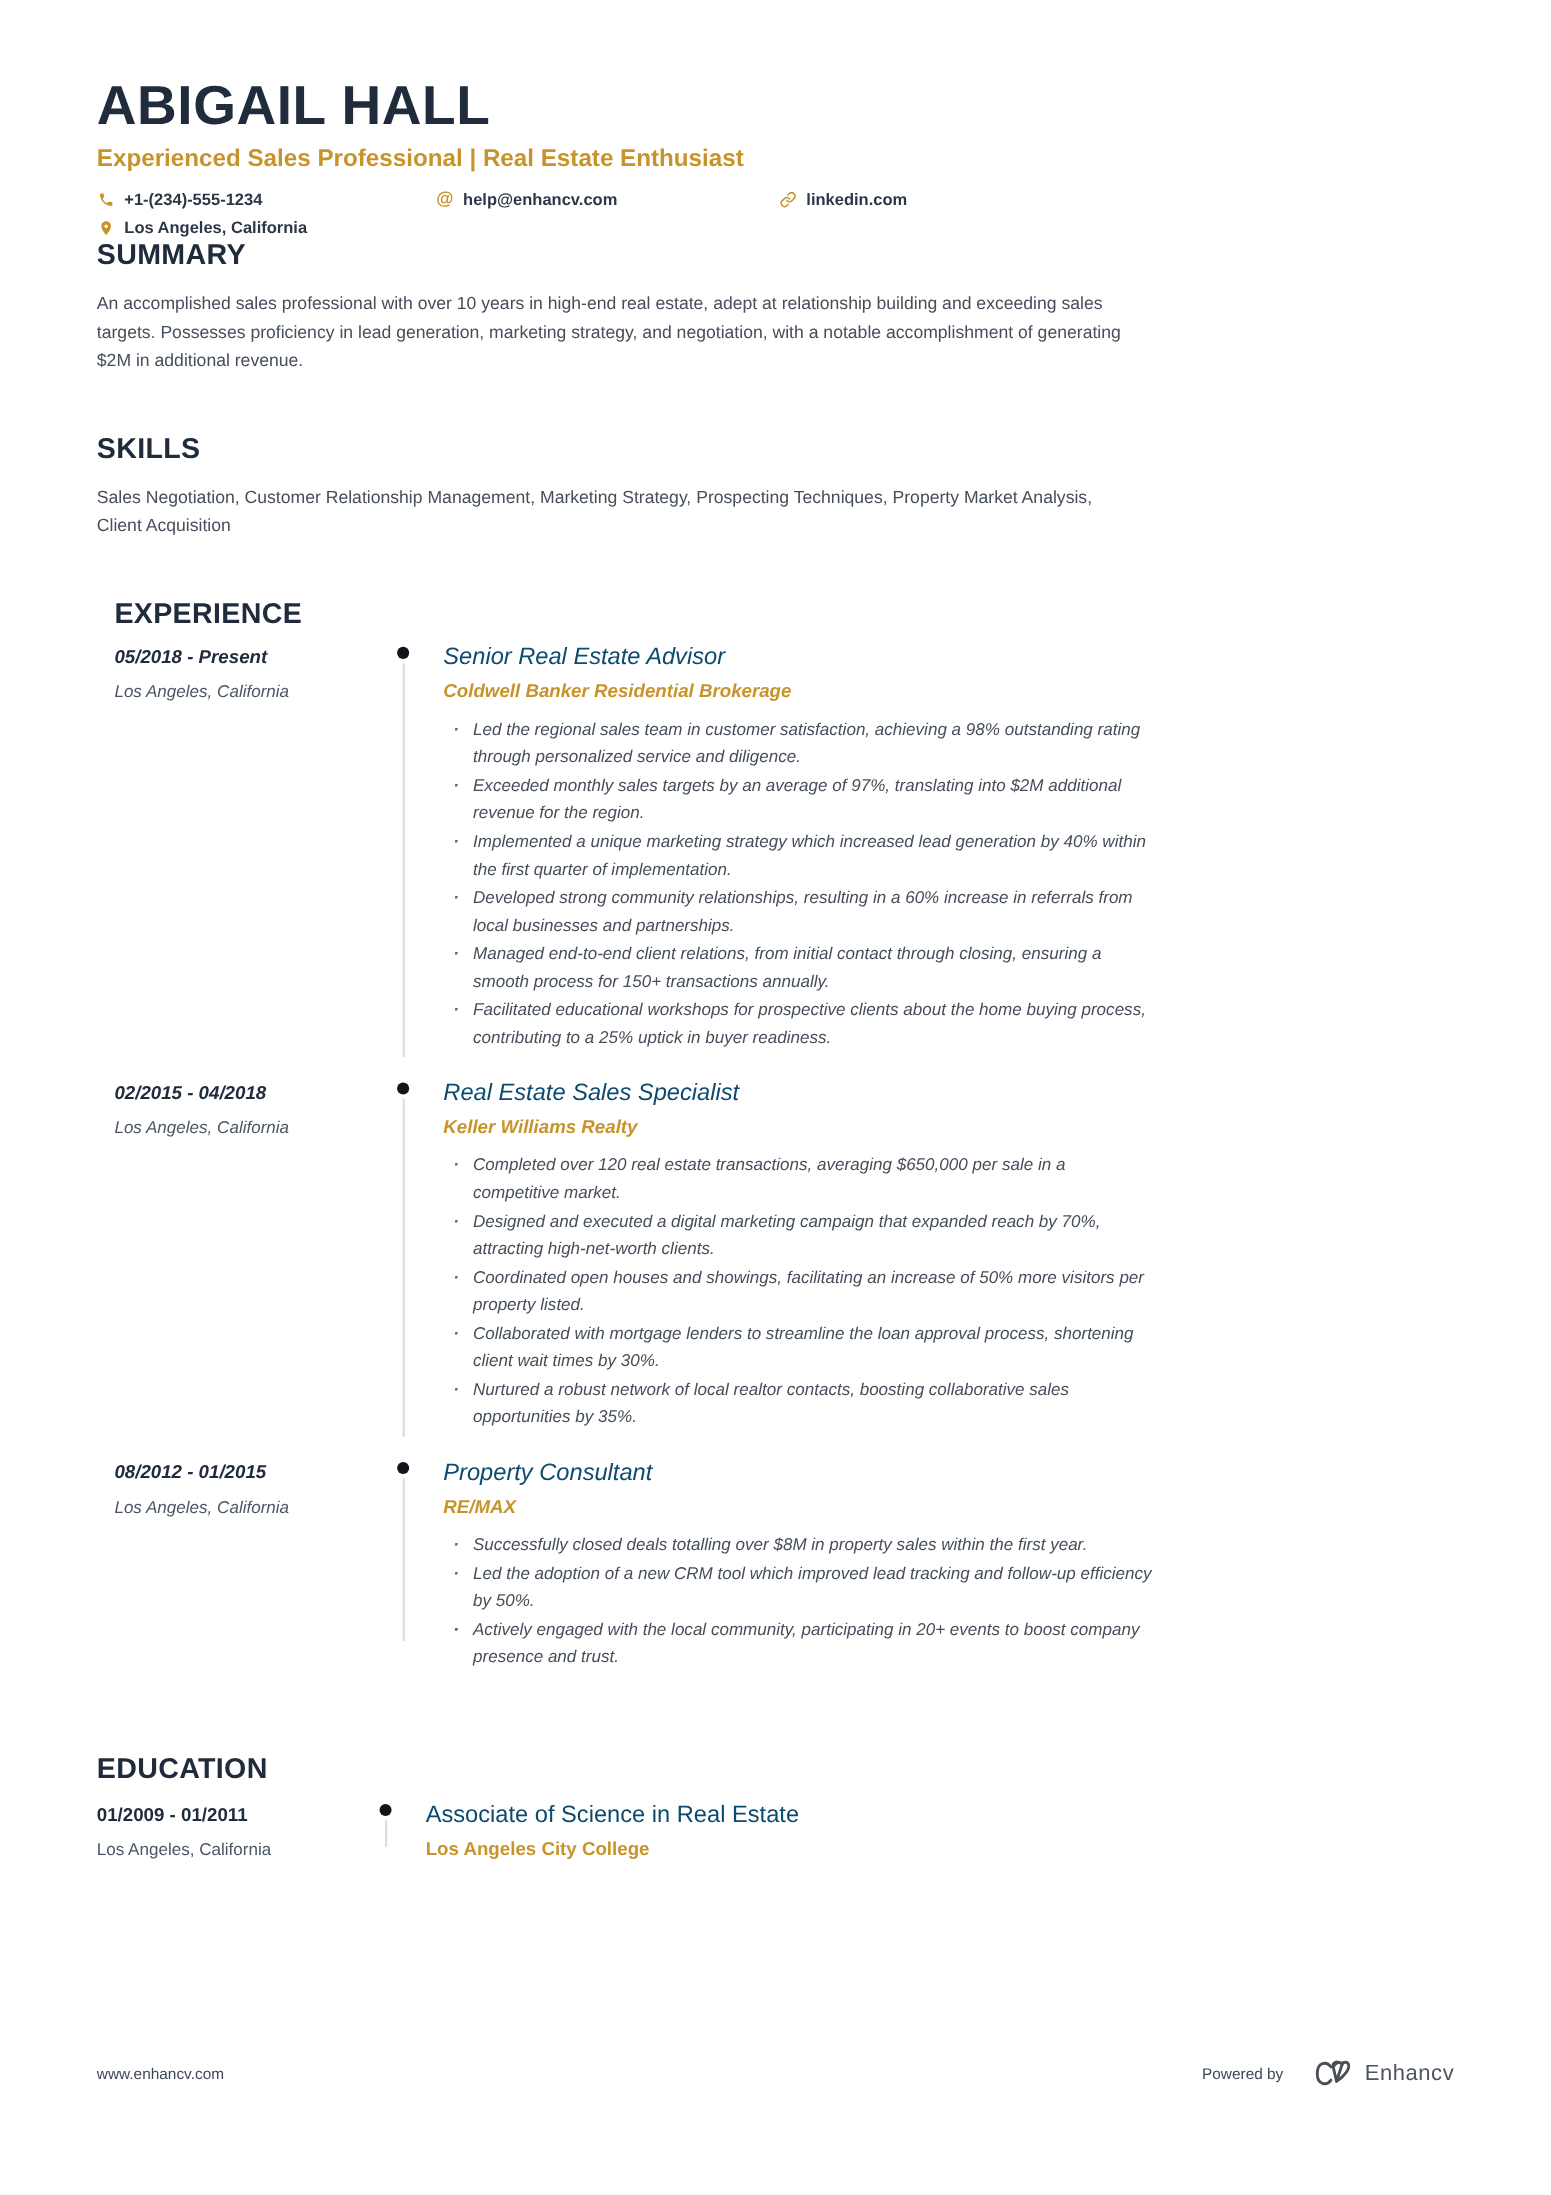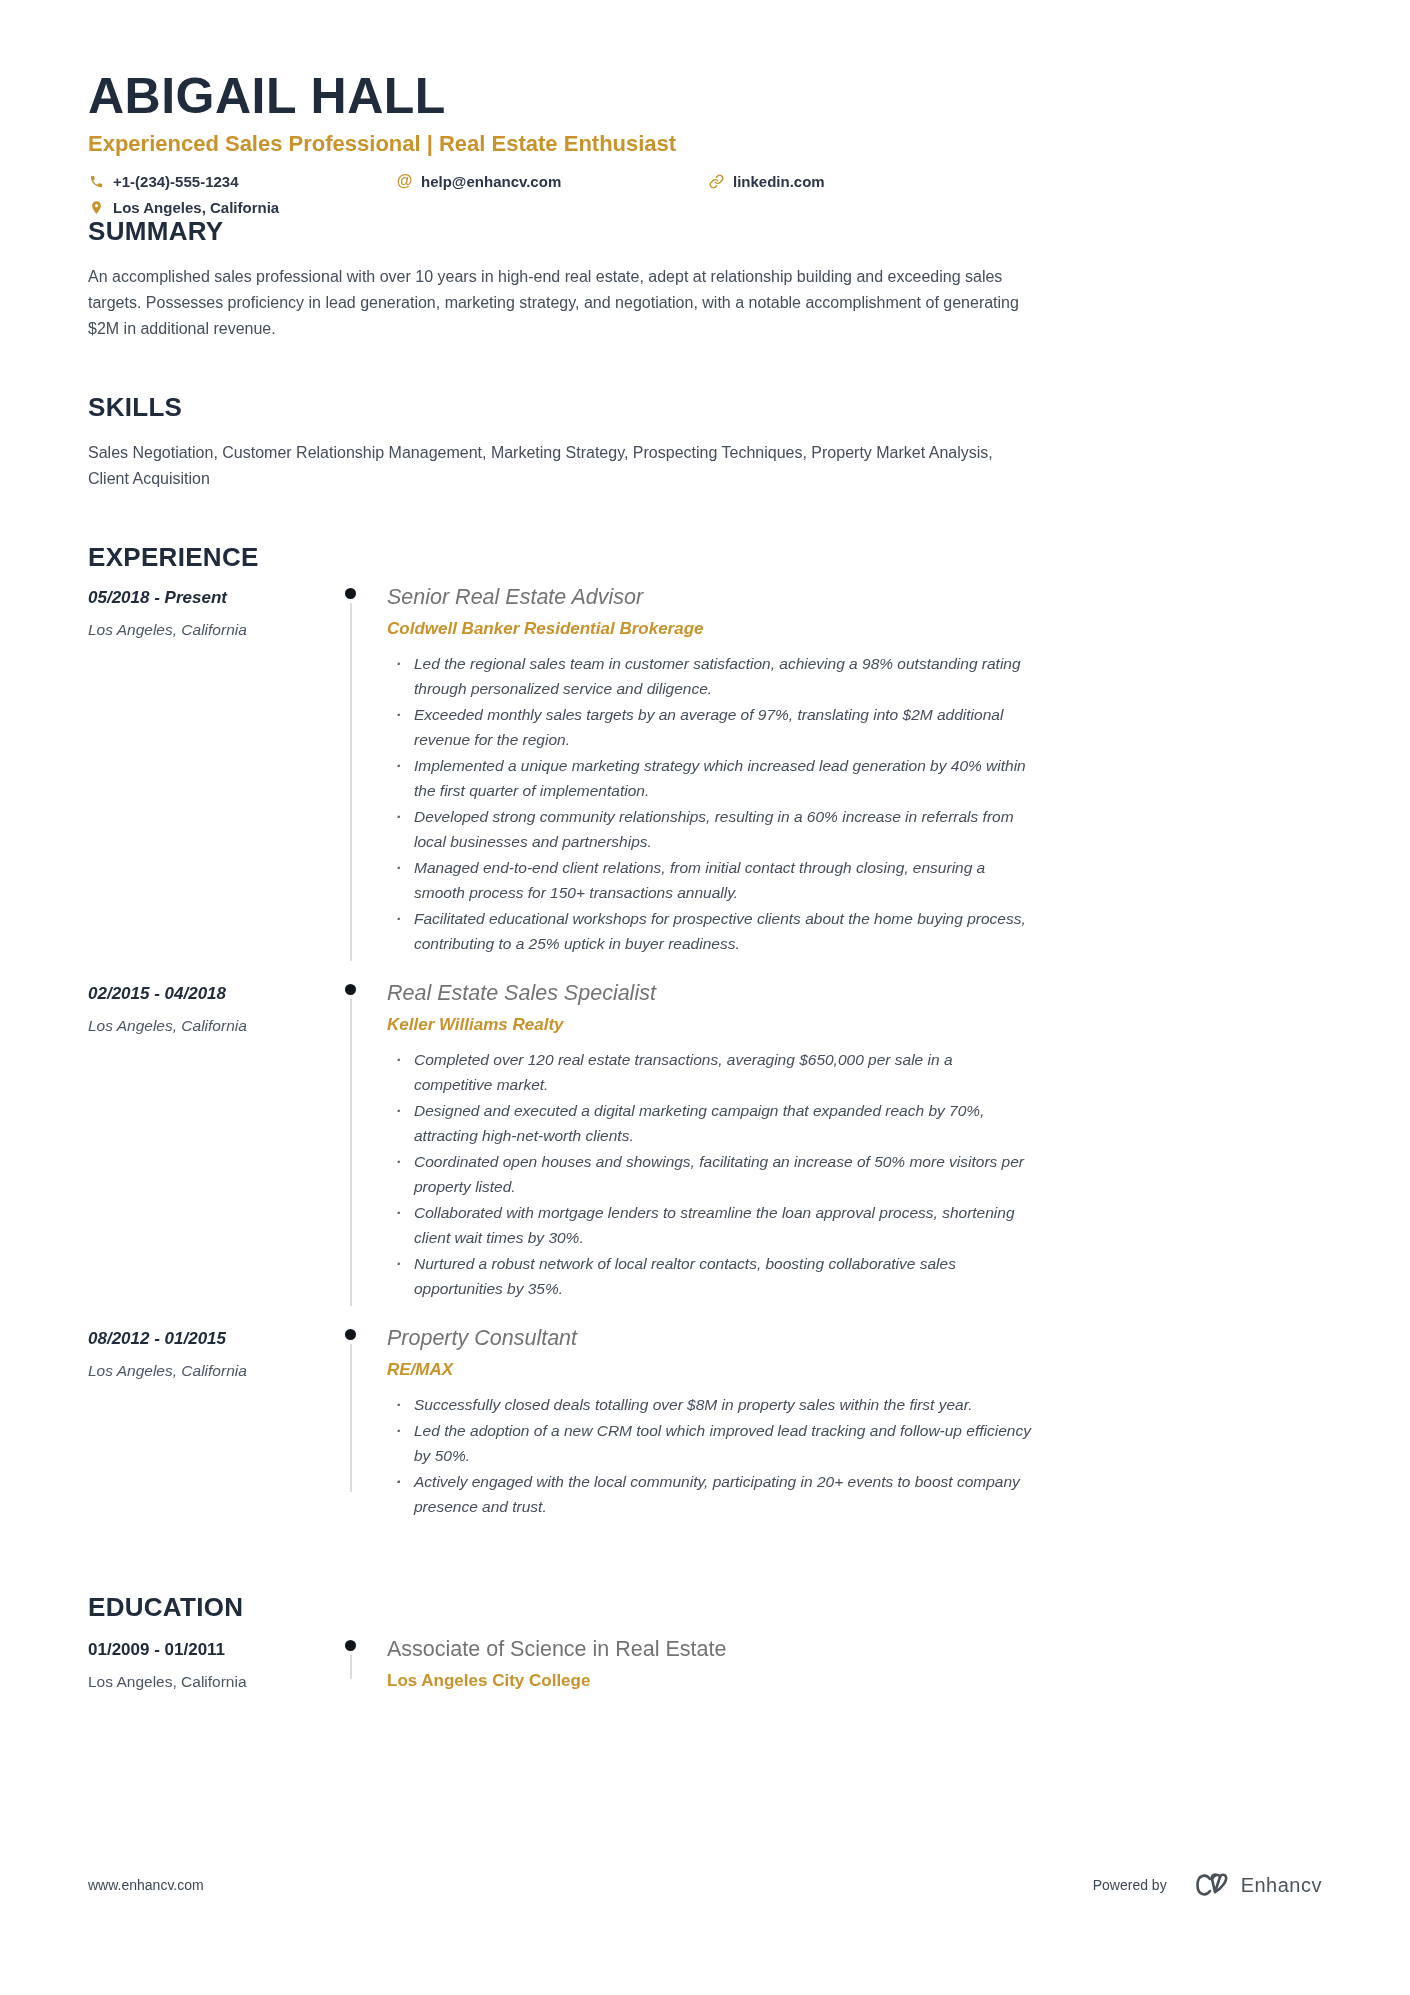--- a/index.html
+++ b/index.html
@@ -37,21 +37,21 @@
   .section-heading {
     font-size: 26px; font-weight: 800; color: #202b3c; letter-spacing: 0.3px;
   }
   .summary-section { }
   .summary-section .section-text,
   .skills-section .section-text {
     margin-top: 17px; font-size: 16px; line-height: 26px; color: #454e5a;
     max-width: 942px;
   }
   .skills-section { margin-top: 50px; }
-  .experience-section { margin-top: 50px; }
+  .experience-section { margin-top: 50px; margin-left: 16px; }
   .experience-body { margin-top: 12px; font-style: italic; }
 
   
   .entry {
     display: grid;
     grid-template-columns: 255px 44px 1fr;
   }
   .job { padding-bottom: 24px; }
   .entry-meta { padding-top: 3px; }
   .entry-dates { font-size: 17px; font-weight: 700; color: #202b3c; }
@@ -60,21 +60,21 @@
   .timeline-dot {
     position: absolute; left: 2px; top: 3px;
     width: 11px; height: 11px; border-radius: 50%; background: #10151c;
   }
   .timeline-line {
     position: absolute; left: 6.5px; top: 18px; bottom: -4px;
     width: 2px; background: #d9dce1;
   }
   .job-last .timeline-line { bottom: 28px; }
   .edu-entry .timeline-line { bottom: auto; height: 24px; }
-  .entry-title { font-size: 21.5px; font-weight: 500; color: #737373; margin-bottom: 9px; }
+  .entry-title { font-size: 21.5px; font-weight: 500; color: #0c4a6e; margin-bottom: 9px; }
   .entry-company { font-size: 17px; font-weight: 700; color: #c8932b; margin-bottom: 12px; }
   .bullets { list-style: none; max-width: 648px; }
   .bullets li {
     position: relative; padding-left: 27px;
     font-size: 15.5px; line-height: 25px; color: #454e5a;
     margin-bottom: 1px;
   }
   .bullets li .bullet-marker {
     position: absolute; left: 9px; top: 0;
     color: #5b6472; font-weight: 700;

